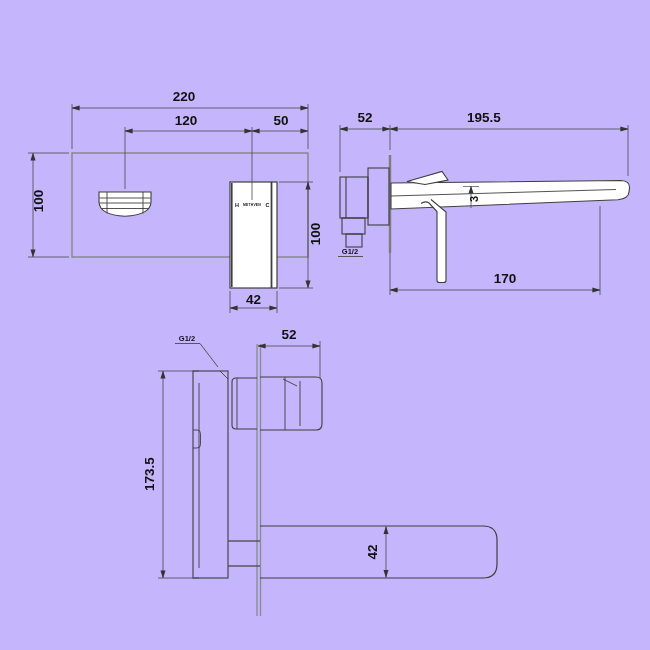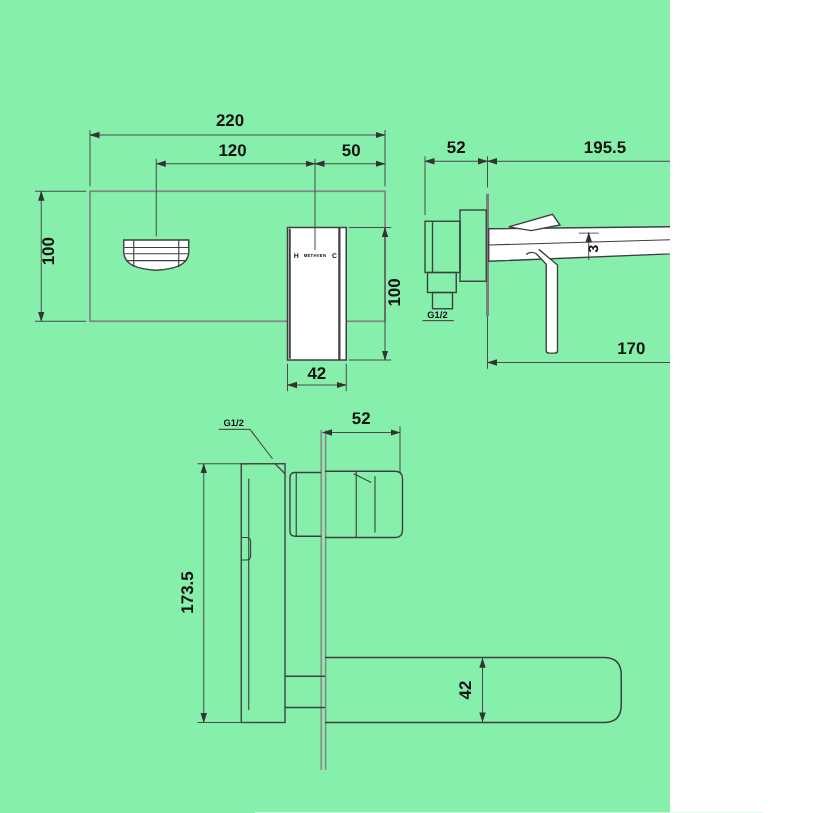--- a/index.html
+++ b/index.html
@@ -3,23 +3,23 @@
 <meta charset="utf-8">
 <style>
   html, body {
     margin: 0;
     padding: 0;
     background: #ffffff;
     font-family: "Liberation Sans", sans-serif;
   }
   .canvas {
     position: relative;
-    width: 536px;
+    width: 650px;
     height: 650px;
-    background: #86efac;
+    background: #c4b5fd;
     overflow: hidden;
   }
   svg text {
     font-family: "Liberation Sans", sans-serif;
     font-weight: bold;
     fill: #111111;
   }
   .dim-num { font-size: 13.5px; }
   .dim-num-sm { font-size: 11px; }
   .thread-label { font-size: 7.5px; }

